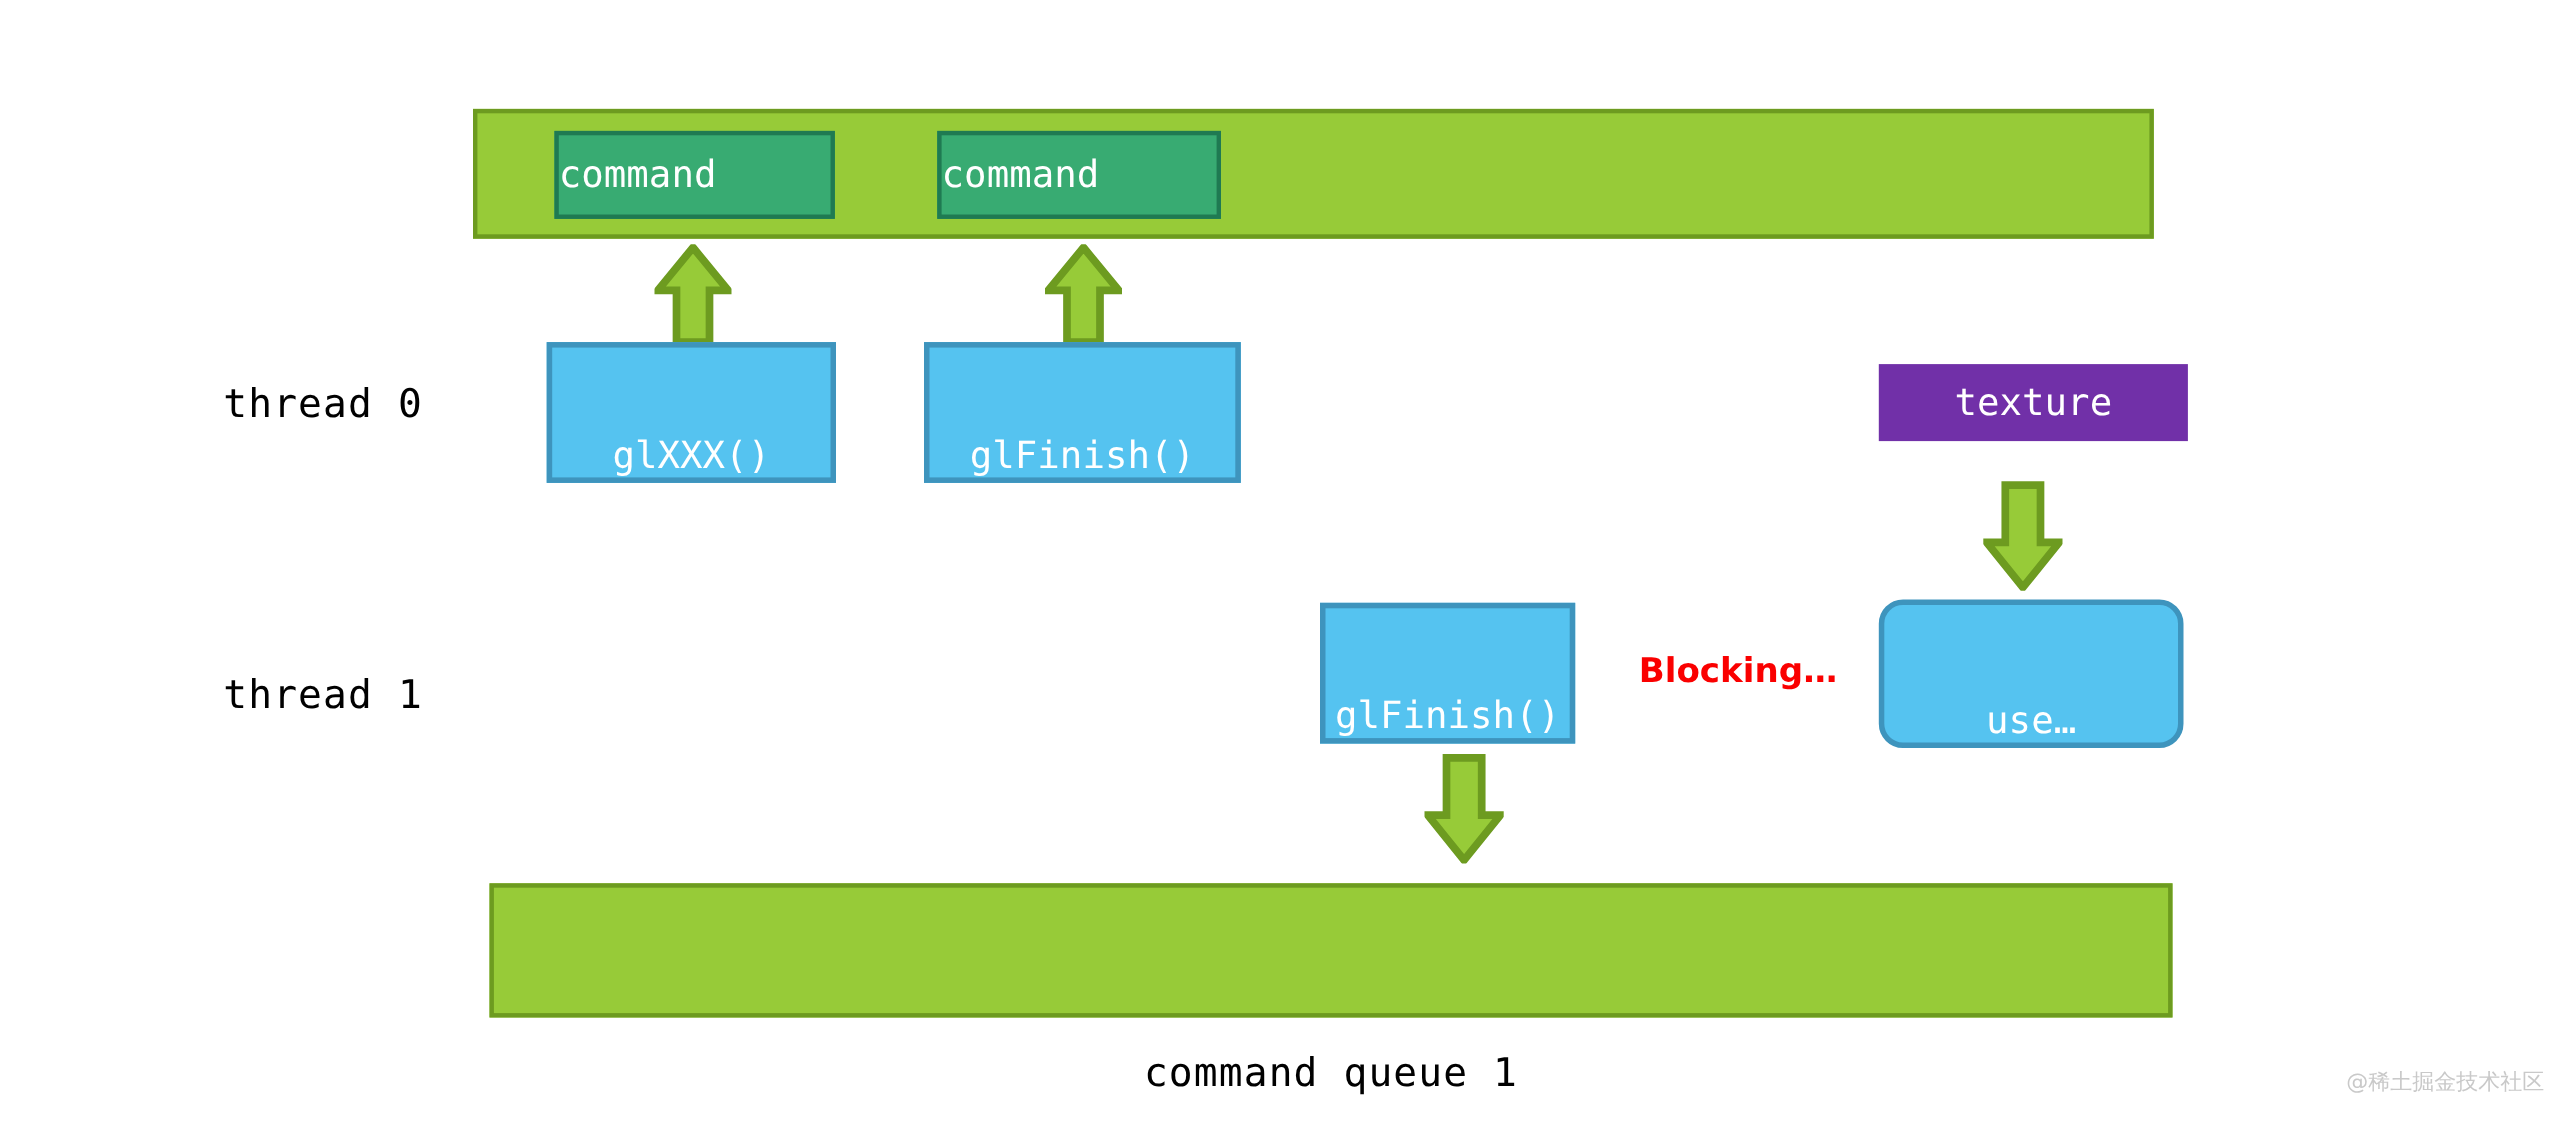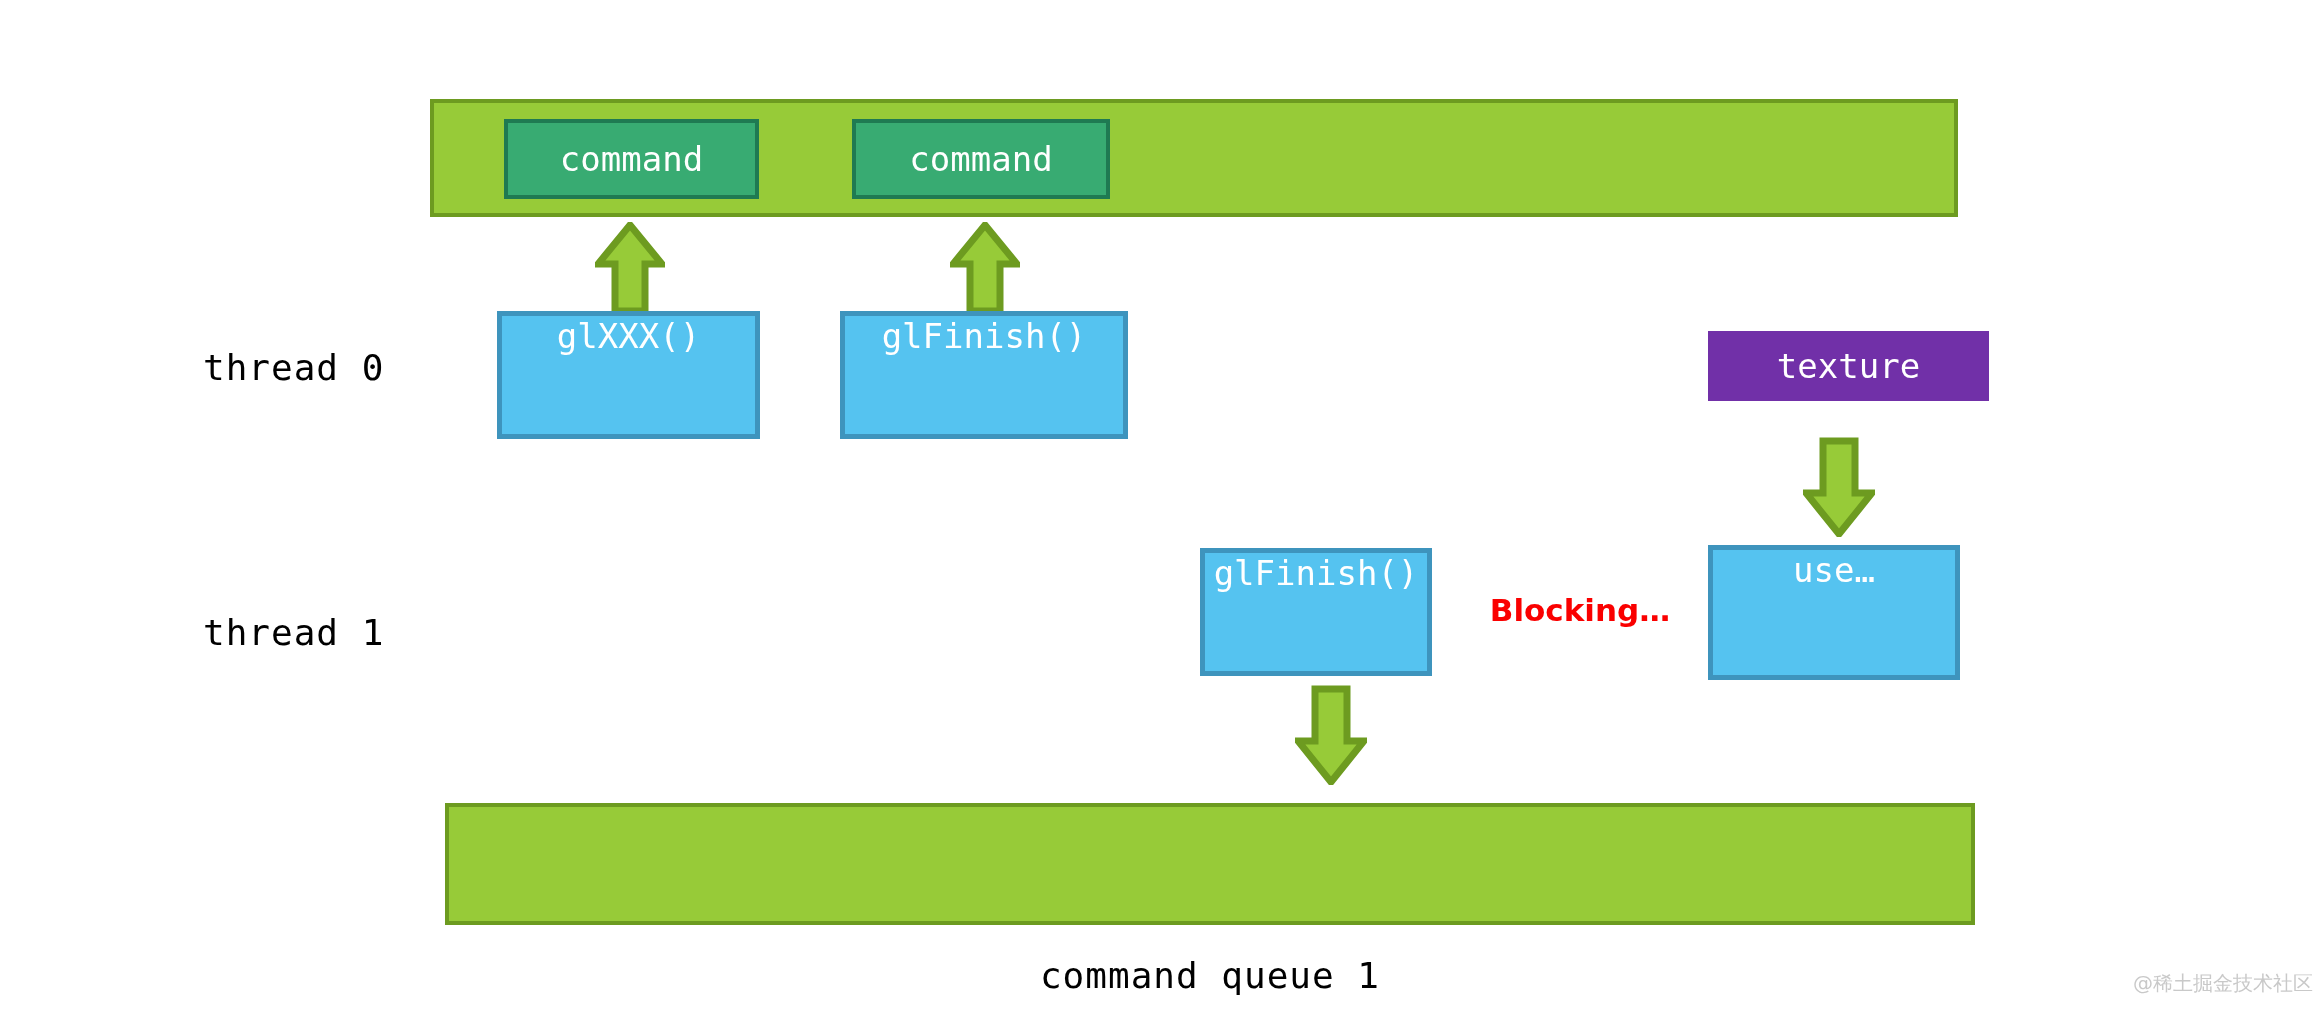--- a/index.html
+++ b/index.html
@@ -41,33 +41,33 @@
     background: #97cb38;
     border: 4px solid #6d9b20;
   }
 
   
   .command-chip {
     background: #38ab72;
     border: 4px solid #1f7a52;
     display: flex;
     align-items: center;
-    justify-content: center;
+    justify-content: flex-start;
     color: #ffffff;
     font-family: "DejaVu Sans Mono", monospace;
     font-size: 34px;
     white-space: nowrap;
   }
 
   
   .api-box {
     background: #55c3f0;
     border: 5px solid #3e94bd;
     display: flex;
-    align-items: flex-start;
+    align-items: flex-end;
     justify-content: center;
     color: #ffffff;
     font-family: "DejaVu Sans Mono", monospace;
     font-size: 34px;
     white-space: nowrap;
   }
 
   
   .resource-box {
     background: #7130a8;
@@ -152,21 +152,21 @@
   </div>
 
   <div class="abs thread-label" style="left:203px; top:612px;">thread 1</div>
 
   <div class="abs api-box" style="left:1200px; top:548px; width:232px; height:128px;">
     <span>glFinish()</span>
   </div>
 
   <div class="abs note-text" style="left:1480px; top:592px; width:200px;">Blocking…</div>
 
-  <div class="abs api-box" style="left:1708px; top:545px; width:252px; height:135px;">
+  <div class="abs api-box" style="left:1708px; top:545px; width:277px; height:135px;border-radius:22px;">
     <span>use…</span>
   </div>
 
   <div class="abs arrow" style="left:1295px; top:685px; width:72px; height:100px;">
     <svg width="72" height="100" viewBox="0 0 72 100">
       <polygon points="36,97 69,56 52,56 52,4 20,4 20,56 3,56" fill="#97cb38" stroke="#6d9b20" stroke-width="7" stroke-linejoin="miter"></polygon>
     </svg>
   </div>
 
   <div class="abs queue-bar" style="left:445px; top:803px; width:1530px; height:122px;"></div>

